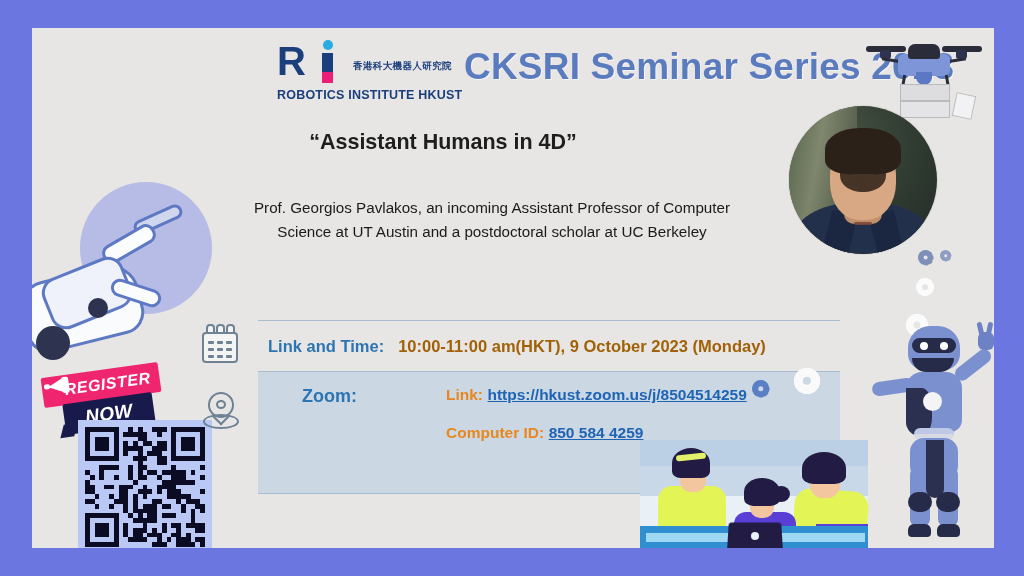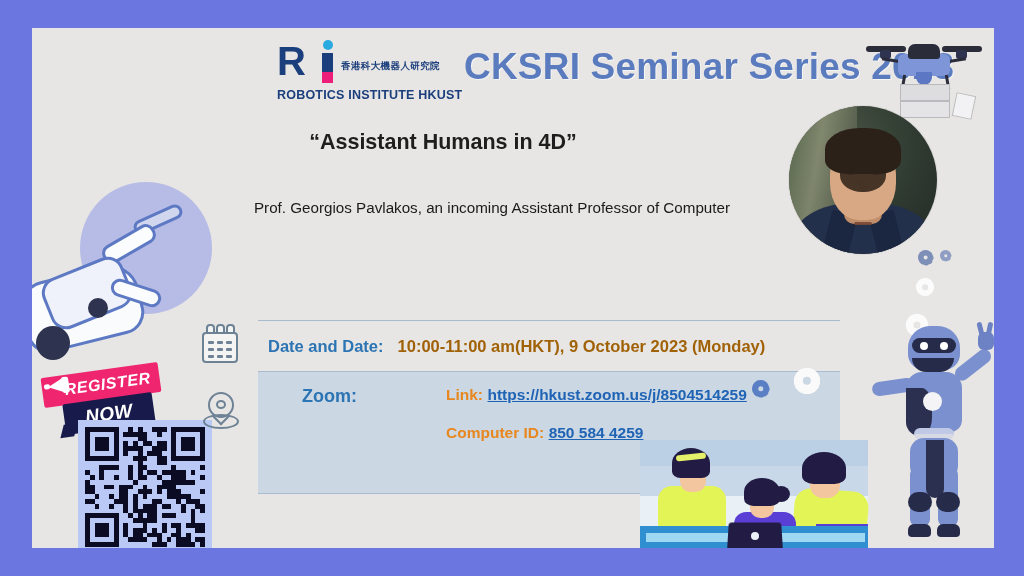--- a/index.html
+++ b/index.html
@@ -43,21 +43,21 @@
   .hkust-cn { font-size:14px; font-weight:bold; color:#17306B; letter-spacing:2.5px; }
   .hkust-en { font-size:11.5px; color:#17306B; letter-spacing:.1px; }
 
   .ri-logo { position:absolute; left:245px; top:12px; display:flex; align-items:flex-start; }
   .ri-left { position:relative; width:60px; height:46px; }
   .ri-R { position:absolute; left:0; top:2px; font-size:40px; font-weight:bold; color:#1B3E7C;
           font-family:"Liberation Sans", sans-serif; line-height:.95; }
   .ri-dot { position:absolute; left:46px; top:0px; width:10px; height:10px; border-radius:50%; background:#29ABE2; }
   .ri-i { position:absolute; left:45px; top:13px; width:11px; height:19px; background:#1B3E7C; }
   .ri-pink { position:absolute; left:45px; top:32px; width:11px; height:11px; background:#EC1E79; }
-  .ri-right { margin-left:4px; padding-top:20px; }
+  .ri-right { margin-left:16px; padding-top:20px; }
   .ri-cn { font-size:9.5px; color:#1B3E7C; font-weight:bold; letter-spacing:.4px; }
   .ri-en { position:absolute; left:0px; top:48px; font-size:12.5px; font-weight:bold; color:#1B3E7C; letter-spacing:.2px; white-space:nowrap;}
 
   .series-title {
     position:absolute; left:432px; top:18px;
     font-size:37px; font-weight:bold; color:#5B7BBF;
     letter-spacing:.2px; white-space:nowrap;
     text-shadow:1px 1px 0 rgba(255,255,255,.6);
   }
 
@@ -327,20 +327,21 @@
     </div>
     <div class="pt-beard">
           <div class="pt-mouth"></div>
         </div>
     <div class="pt-hair"></div>
   </div>
 
   <div class="talk-title">“Assistant Humans in 4D”</div>
   <div class="speaker">
     <div>Prof. Georgios Pavlakos, an incoming Assistant Professor of Computer</div>
+    <div>Science at UT Austin and a postdoctoral scholar at UC Berkeley</div>
   </div>
 
   <div class="hand-wrap">
     <div class="hand-circle"></div>
     <div class="hand-f2"></div>
     <div class="hand-f1"></div>
     <div class="hand-palm"></div>
     <div class="hand-palm2"></div>
     <div class="hand-f3"></div>
     <div class="hand-mid"></div>
@@ -1011,21 +1012,21 @@
     </div>
 
     <div class="pin-icon">
       <div class="pin-base"></div>
       <div class="pin-head"></div>
       <div class="pin-tip"></div>
       <div class="pin-inner"></div>
     </div>
 
     <div class="row-date">
-      <span class="lbl-date">Date and Date:</span>
+      <span class="lbl-date">Link and Time:</span>
       <span class="val-date">10:00-11:00 am(HKT), 9 October 2023 (Monday)</span>
     </div>
 
     <div class="row-zoom">
       <span class="lbl-zoom">Zoom:</span>
       <div class="zoom-line1">
         <span class="lnk-lbl">Link:</span>
         <span class="lnk-val">https://hkust.zoom.us/j/8504514259</span>
       </div>
       <div class="zoom-line2">

